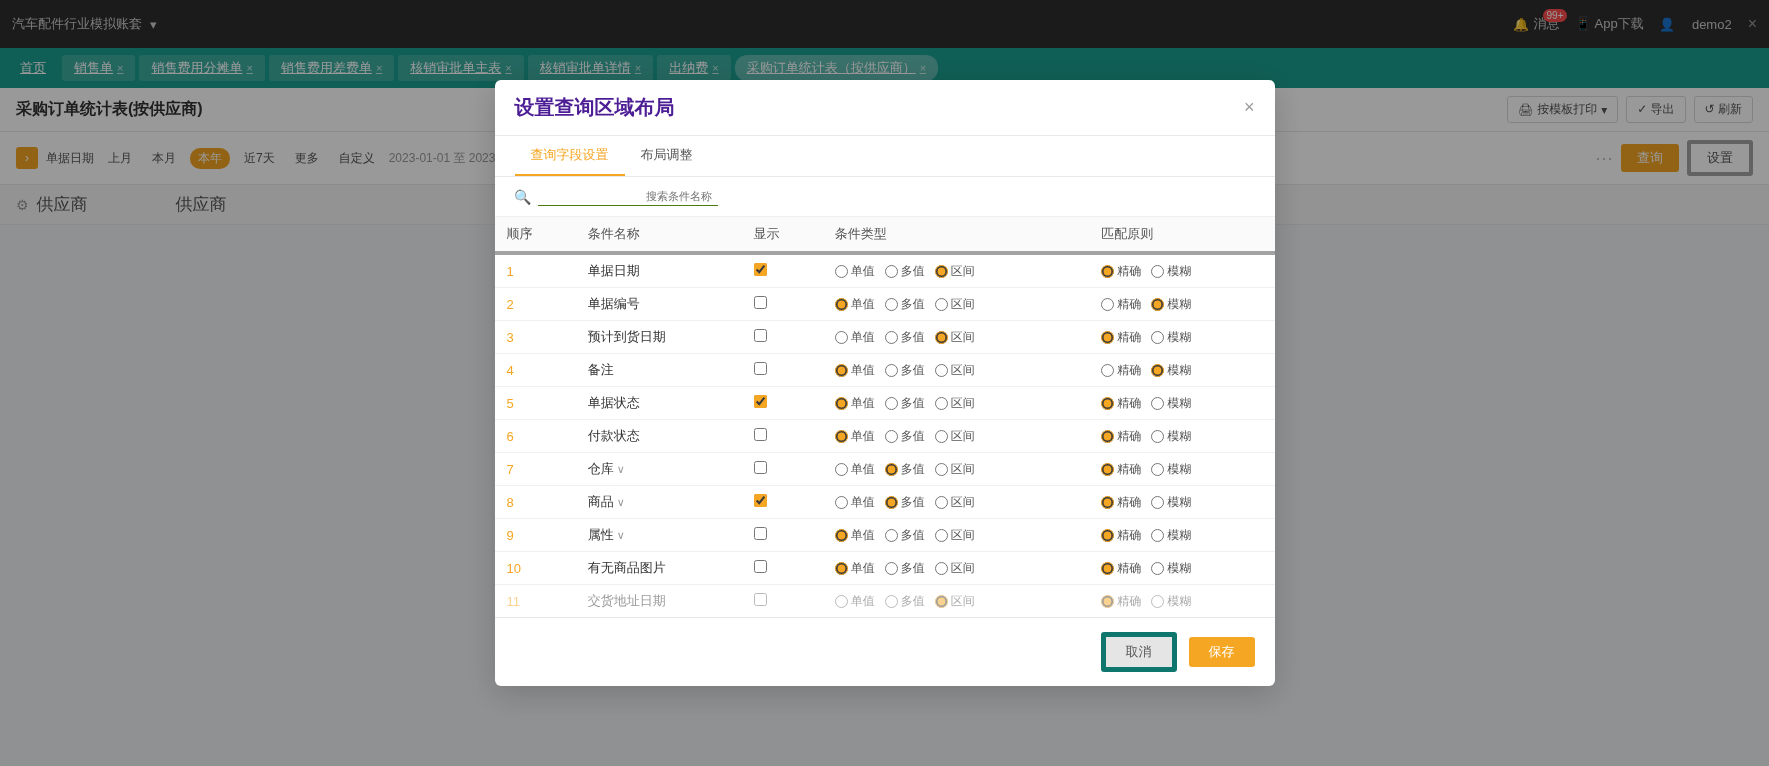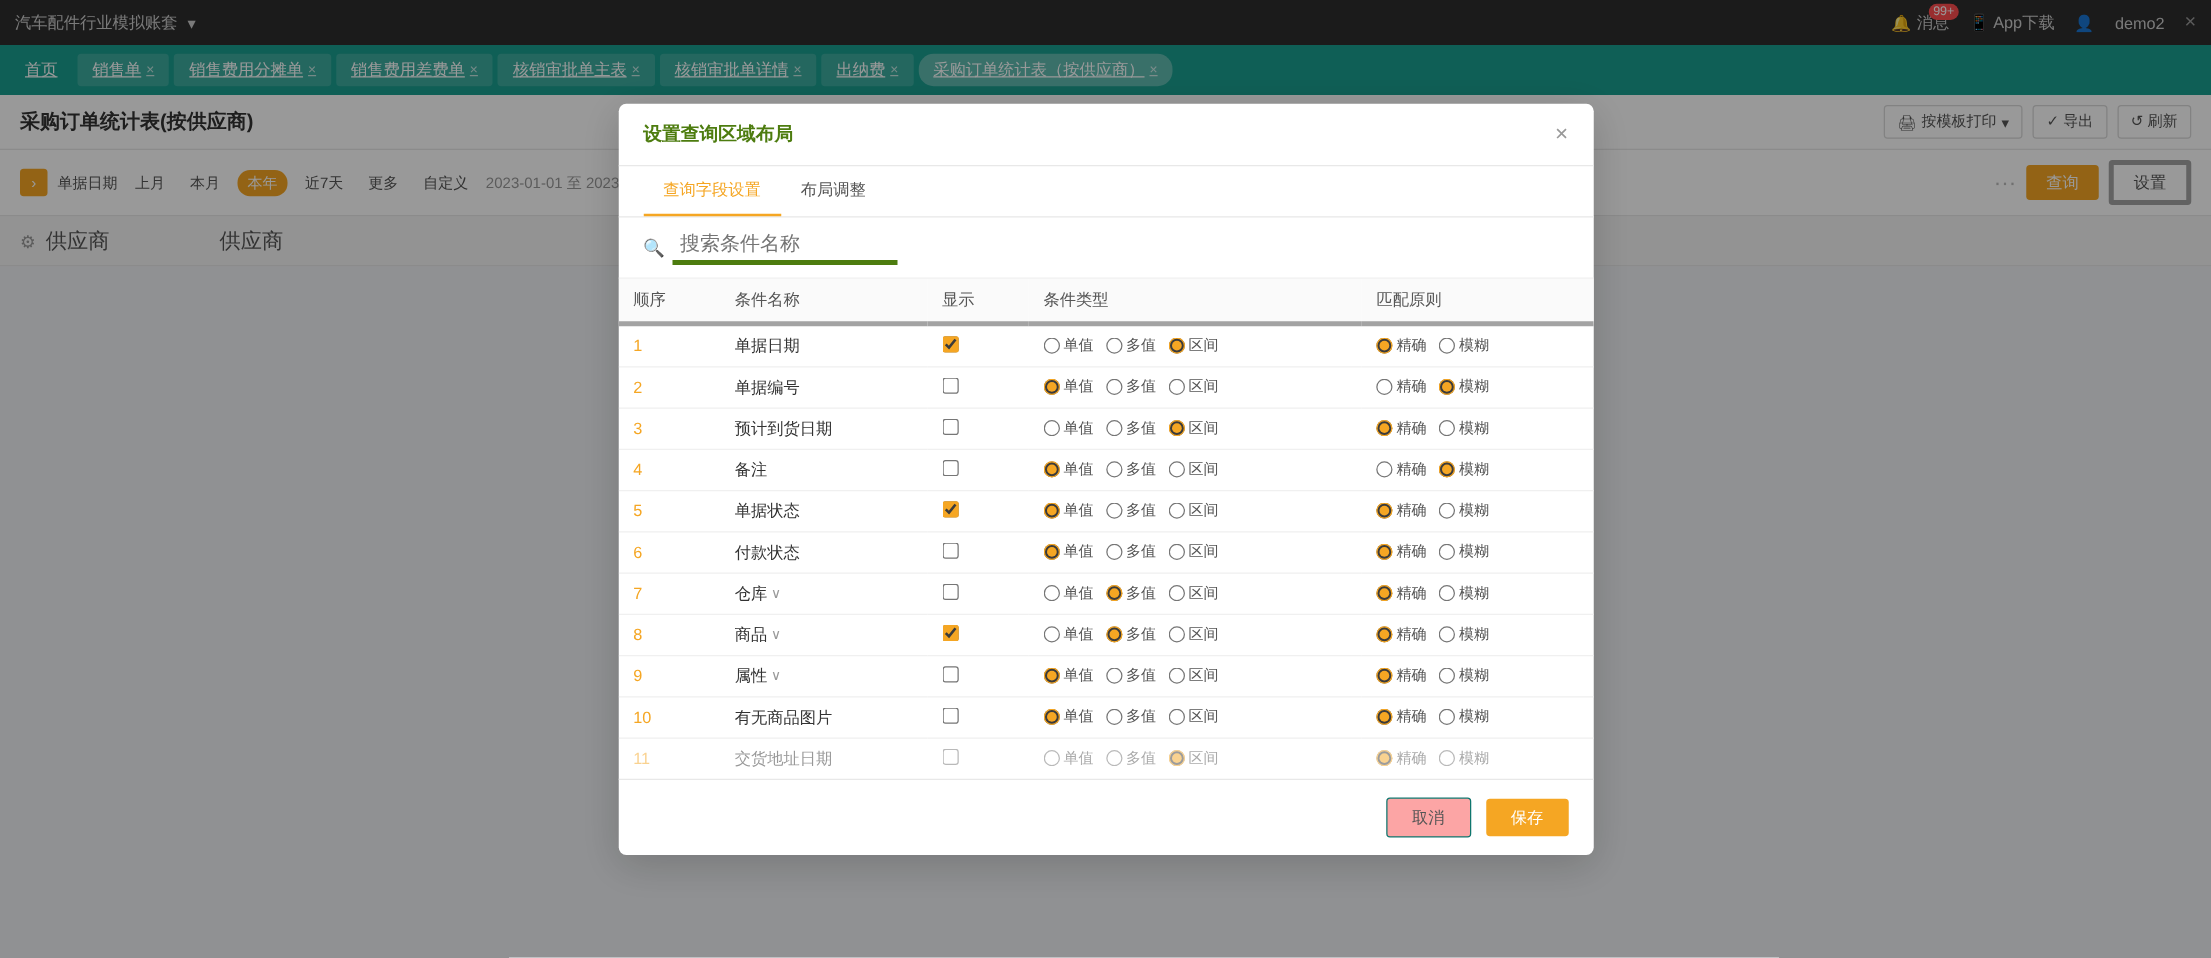--- a/index.html
+++ b/index.html
@@ -1,21 +1,21 @@
 <!DOCTYPE html>
 <html><head>
   <meta charset="utf-8">
   <style>
     * { box-sizing: border-box; margin: 0; padding: 0; }
     body { font-family: 'Microsoft YaHei', Arial, sans-serif; font-size: 13px; background: #f0f2f5; }
 
     
     .top-bar {
       background: #2d2d2d;
-      height: 36px;
+      height: 48px;
       display: flex;
       align-items: center;
       justify-content: space-between;
       padding: 0 12px;
       color: #ccc;
     }
     .top-bar-left { display: flex; align-items: center; gap: 8px; }
     .top-bar-title { color: #ccc; font-size: 13px; }
     .top-bar-right { display: flex; align-items: center; gap: 16px; font-size: 13px; }
     .notif-badge { position: relative; display: inline-flex; align-items: center; gap: 4px; }
@@ -107,21 +107,21 @@
       display: flex;
       flex-direction: column;
     }
     .dialog-header {
       display: flex;
       align-items: center;
       justify-content: space-between;
       padding: 14px 20px;
       border-bottom: 1px solid #e8e8e8;
     }
-    .dialog-title { font-size: 15px; font-weight: bold; color: #4d7c0f; }
+    .dialog-title { font-size: 20px; font-weight: bold; color: #4c1d95; }
     .dialog-close { cursor: pointer; color: #999; font-size: 18px; }
 
     
     .dialog-tabs {
       display: flex;
       gap: 0;
       padding: 0 20px;
       border-bottom: 1px solid #e8e8e8;
     }
     .dialog-tab {
@@ -139,25 +139,26 @@
     
     .dialog-search {
       padding: 10px 20px;
       display: flex;
       align-items: center;
       gap: 6px;
       border-bottom: 1px solid #f0f0f0;
     }
     .dialog-search input {
       border: none;
-      border-bottom: 4px solid #4d7c0f;
+      border-bottom: 1px solid #4d7c0f;
       outline: none;
-      font-size: 16px;
+      font-size: 11px;
       padding: 3px 6px;
       width: 180px;
+      text-align: right;
     }
     .search-icon-sm { color: #aaa; font-size: 14px; }
 
     
     .dialog-table { flex: 1; overflow-y: auto; }
     table { width: 100%; border-collapse: collapse; }
     thead th {
       background: #fafafa;
       border-bottom: 4px solid #a3a3a3;
       padding: 8px 12px;
@@ -179,21 +180,21 @@
 
     
     .dialog-footer {
       display: flex;
       align-items: center;
       justify-content: flex-end;
       gap: 12px;
       padding: 14px 20px;
       border-top: 1px solid #e8e8e8;
     }
-    .btn-cancel { border: 1px solid #0f766e; background: #fca5a5; padding: 6px 20px; border-radius: 3px; cursor: pointer; font-size: 13px; color: #555; }
+    .btn-cancel { border: 5px solid #0f766e; background: #e5e5e5; padding: 6px 20px; border-radius: 3px; cursor: pointer; font-size: 13px; color: #555; }
     .btn-save { background: #f5a623; color: #fff; border: none; padding: 6px 20px; border-radius: 3px; cursor: pointer; font-size: 13px; }
 
     
     .dialog-table::-webkit-scrollbar { width: 6px; }
     .dialog-table::-webkit-scrollbar-track { background: #f1f1f1; }
     .dialog-table::-webkit-scrollbar-thumb { background: #ccc; border-radius: 3px; }
 
     .condition-name-expand { display: flex; align-items: center; gap: 3px; }
     .expand-arrow { font-size: 11px; color: #999; }
 

